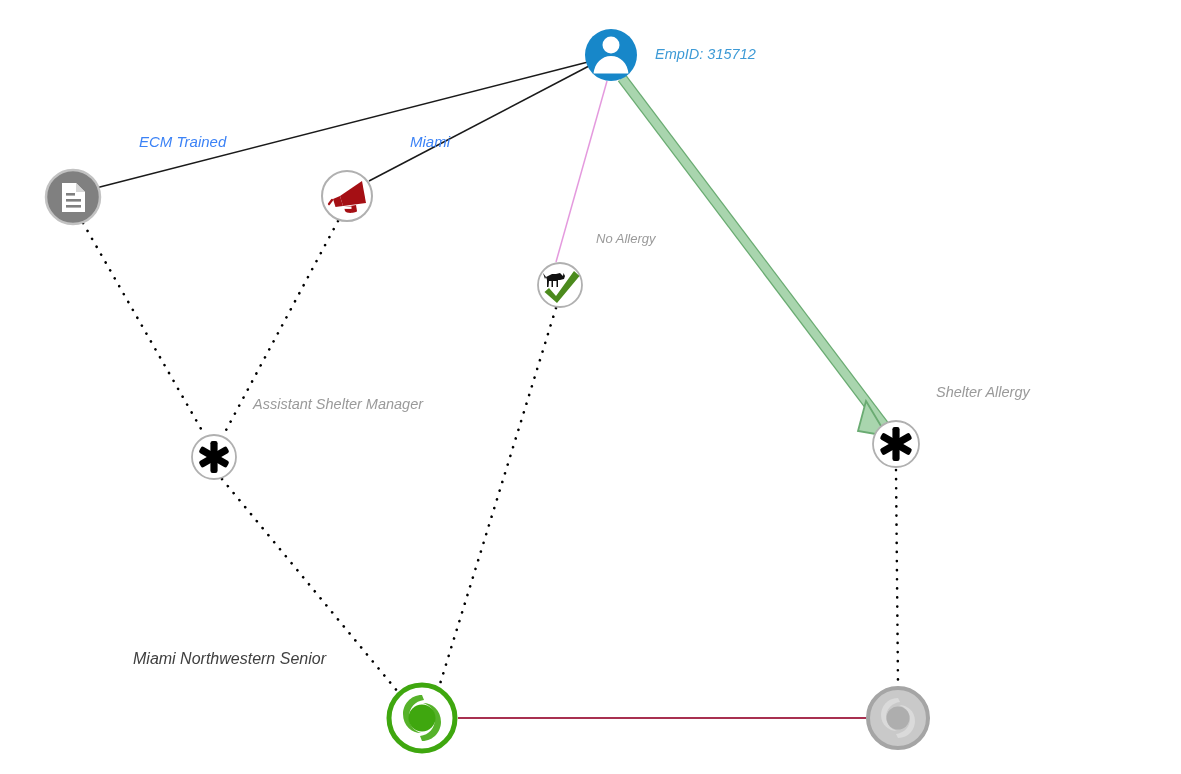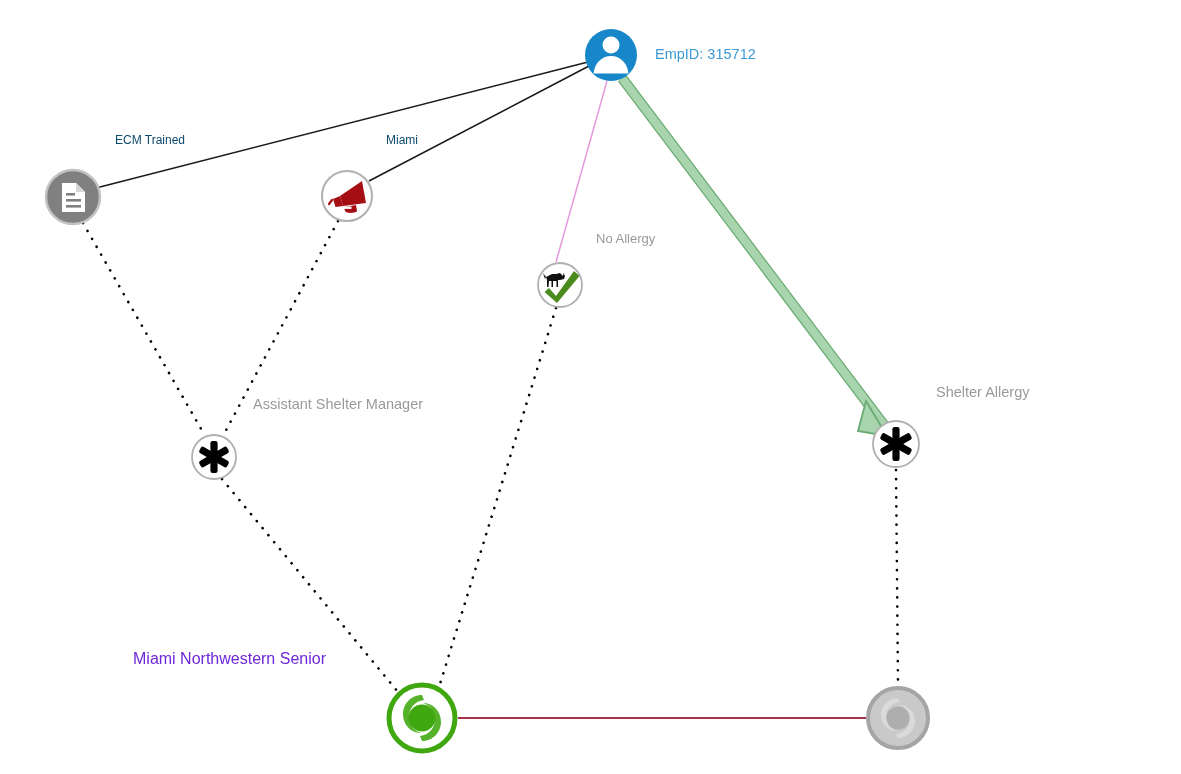--- a/index.html
+++ b/index.html
@@ -10,20 +10,21 @@
   body {
     font-family: "Liberation Sans", sans-serif;
     -webkit-font-smoothing: antialiased;
   }
   #graph-canvas {
     position: relative;
     width: 1181px;
     height: 774px;
     background: #ffffff;
     overflow: hidden;
+    font-style: italic;
   }
   #graph-svg {
     position: absolute;
     left: 0;
     top: 0;
     width: 1181px;
     height: 774px;
   }
   .node-label {
     position: absolute;
@@ -37,26 +38,27 @@
   }
   .label-gray {
     font-size: 14.5px;
     color: #9a9a9a;
   }
   .label-gray-sm {
     font-size: 13px;
     color: #9a9a9a;
   }
   .label-red {
-    font-size: 12px;
-    color: #0c4a6e;
+    font-size: 15px;
+    color: #3b82f6;
+    margin-left: 24px;
   }
   .label-green {
     font-size: 16px;
-    color: #6d28d9;
+    color: #404040;
   }
   .label-gray-lg {
     font-size: 16.5px;
     color: #9a9a9a;
   }
 </style>
 </head>
 <body>
 
 <div id="graph-canvas">

